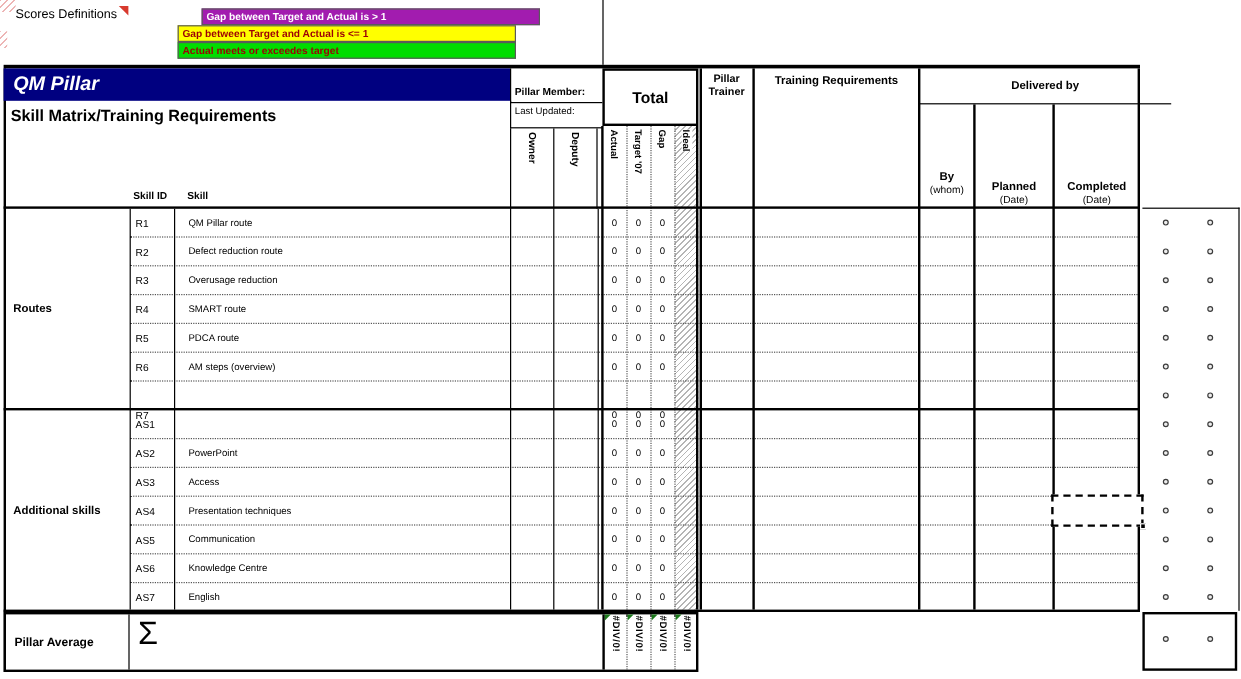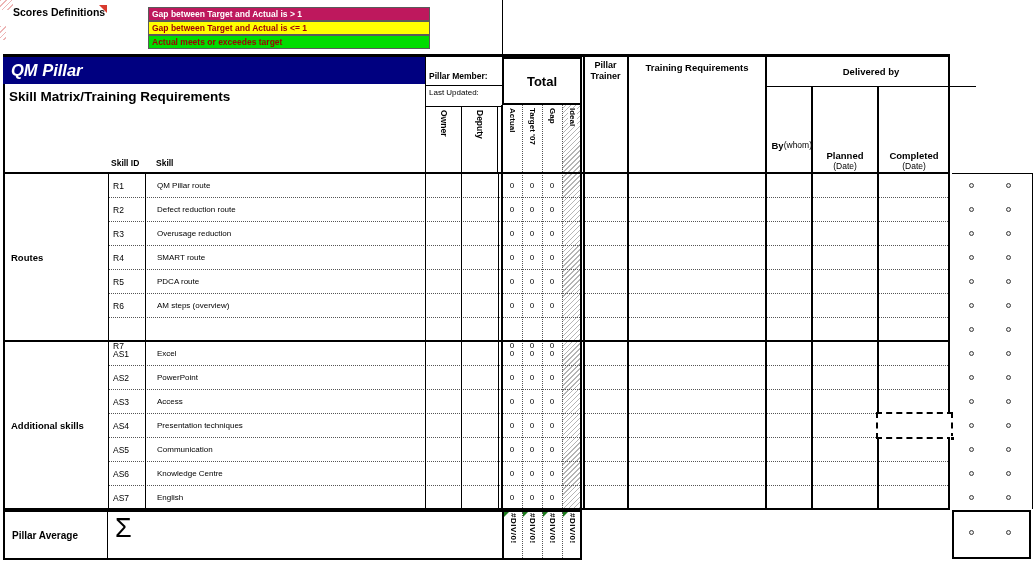--- a/index.html
+++ b/index.html
@@ -9,21 +9,21 @@
   .abs { position:absolute; }
   .line { position:absolute; background:#000; }
   .dotv { position:absolute; border-left:1px dotted #555; width:0; }
   .cell { position:absolute; }
   .vtext { writing-mode:vertical-rl; font-weight:bold; }
   .vflex { display:flex; justify-content:center; align-items:flex-start; }
   .hatch { background:repeating-linear-gradient(135deg,#fff 0,#fff 2.5px,#b5b5b5 2.5px,#b5b5b5 3.5px); }
   .corner-hatch { background:repeating-linear-gradient(135deg,rgba(215,90,90,.45) 0,rgba(215,90,90,.45) 1px,transparent 1px,transparent 4px); }
   .legend-row { position:absolute; left:148px; width:282px; height:14px; line-height:13px;
     font-size:8.5px; font-weight:bold; padding-left:3px; border:1px solid #5a5a5a; }
-  .leg0 { background:#be185d; color:#fff; }
+  .leg0 { background:#a21caf; color:#fff;margin-left:20px; }
   .leg1 { background:#FFFF00; color:#9C0006; }
   .leg2 { background:#00DD00; color:#9C0006; }
   .banner { background:#000080; color:#fff; font-weight:bold; font-style:italic;
     font-size:16.5px; line-height:27px; padding-left:8px; }
   .subtitle { font-weight:bold; font-size:13.5px; line-height:25px; padding-left:6px; }
   .small-b { font-weight:bold; font-size:8.5px; line-height:11px; padding:14px 3px; }
   .small-r { font-size:8px; line-height:11px; padding:3px 3px; }
   .hdr-b { font-weight:bold; font-size:9.5px; }
   .sub-date { font-weight:normal; font-size:8.5px; }
   .colhdr { font-weight:bold; font-size:8.5px; }
@@ -46,21 +46,21 @@
   .marker-tri { position:absolute; width:0; height:0; border-top:8px solid #d83a2e; border-left:8px solid transparent; }
 </style>
 </head>
 <body>
 
 <div id="sheet">
 
   <div class="abs corner-hatch" style="left:0;top:0;width:13px;height:10px"></div>
   <div class="abs corner-hatch" style="left:0;top:26px;width:6px;height:14px"></div>
 
-  <div class="abs" style="left:13px;top:6px;font-weight:bold;font-size:10.5px">Scores Definitions</div>
+  <div class="abs" style="left:13px;top:6px;font-weight:normal;font-size:10.5px">Scores Definitions</div>
   <div class="marker-tri" style="left:99px;top:5px"></div>
   <div class="legend-row leg0" style="top:7px">Gap between Target and Actual is &gt; 1</div>
   <div class="legend-row leg1" style="top:21px">Gap between Target and Actual is &lt;= 1</div>
   <div class="legend-row leg2" style="top:35px">Actual meets or exceedes target</div>
 
   <div class="line" style="left:502px;top:0;width:1px;height:54px"></div>
 
   <div class="line" style="left:3px;top:54px;width:947px;height:3px"></div>
 
   <div class="line" style="left:3px;top:57px;width:2px;height:503px"></div>
@@ -92,21 +92,21 @@
     <span class="vtext" style="font-size:8px">Gap</span>
   </div>
   <div class="cell vflex" style="left:562px;top:105px;width:20px;height:69px;padding-top:3px">
     <span class="vtext" style="font-size:8px;background:#fff">Ideal</span>
   </div>
 
   <div class="cell hdr-b" style="left:583px;top:57px;width:45px;height:117px;text-align:center;padding-top:3px;line-height:11px;font-size:9px">Pillar Trainer</div>
   <div class="cell hdr-b" style="left:628px;top:57px;width:138px;height:117px;text-align:center;padding-top:5px">Training Requirements</div>
   <div class="cell hdr-b" style="left:766px;top:57px;width:210px;height:30px;display:flex;align-items:center;justify-content:center;border-bottom:1px solid #000">Delivered by</div>
 
-  <div class="cell" style="left:766px;top:103px;width:46px;height:87px;display:flex;flex-direction:row;justify-content:flex-end;align-items:center;padding-bottom:3px">
+  <div class="cell" style="left:766px;top:79px;width:46px;height:87px;display:flex;flex-direction:column;justify-content:flex-end;align-items:center;padding-bottom:3px">
     <span class="hdr-b">By</span>
     <span class="sub-date">(whom)</span>
   </div>
   <div class="cell" style="left:812px;top:87px;width:66px;height:87px;display:flex;flex-direction:column;justify-content:flex-end;align-items:center;padding-bottom:3px">
     <span class="hdr-b">Planned</span>
     <span class="sub-date">(Date)</span>
   </div>
   <div class="cell" style="left:878px;top:87px;width:72px;height:87px;display:flex;flex-direction:column;justify-content:flex-end;align-items:center;padding-bottom:3px">
     <span class="hdr-b">Completed</span>
     <span class="sub-date">(Date)</span>
@@ -162,21 +162,20 @@
         <div class="val" style="left:434px">0</div>
       </div>
       <div class="row" style="top:334px">
         <div class="sid">R7</div>
         <div class="val" style="left:394px">0</div>
         <div class="val" style="left:414px">0</div>
         <div class="val" style="left:434px">0</div>
       </div>
       <div class="row sep" style="top:342px">
         <div class="sid">AS1</div>
-        <div class="sname">Excel</div>
         <div class="val" style="left:394px">0</div>
         <div class="val" style="left:414px">0</div>
         <div class="val" style="left:434px">0</div>
       </div>
       <div class="row sep" style="top:366px">
         <div class="sid">AS2</div>
         <div class="sname">PowerPoint</div>
         <div class="val" style="left:394px">0</div>
         <div class="val" style="left:414px">0</div>
         <div class="val" style="left:434px">0</div>

